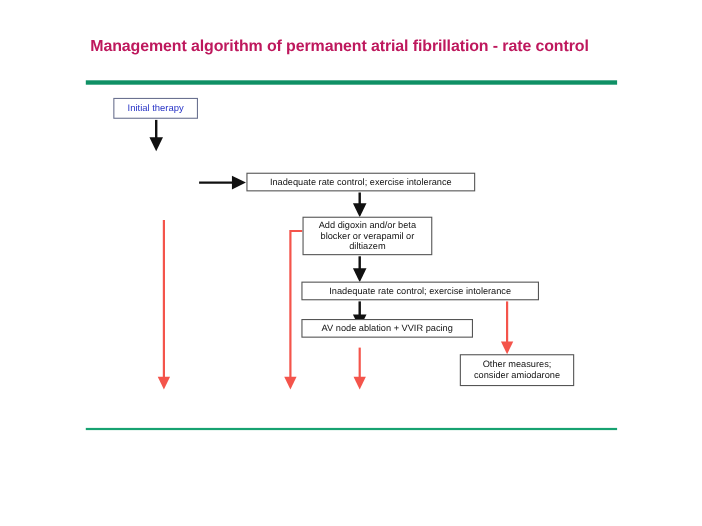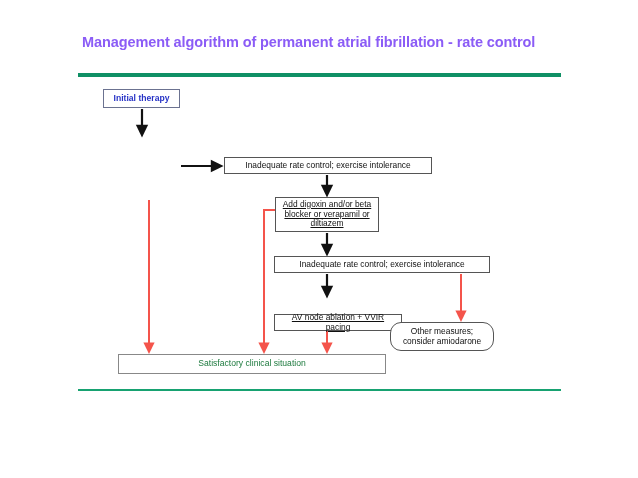--- a/index.html
+++ b/index.html
@@ -21,21 +21,21 @@
   }
   
   .title {
     position: absolute;
     left: 82px;
     top: 33px;
     width: 470px;
     font-size: 14.5px;
     font-weight: bold;
     line-height: 1.32;
-    color: #8b5cf6;
+    color: #be185d;
     letter-spacing: -0.1px;
   }
   .rule-top {
     position: absolute;
     left: 78px;
     top: 73px;
     width: 483px;
     height: 4px;
     background: #0f9065;
   }
@@ -70,40 +70,40 @@
     display: flex;
     align-items: center;
     justify-content: center;
     text-align: center;
     line-height: 1.16;
     padding: 2px 4px;
   }
   .node-blue {
     border: 1px solid #6b7290;
     color: #2733c6;
-    font-weight: bold;
+    font-weight: normal;
     font-size: 8.6px;
   }
   .node-black {
     border: 1px solid #555555;
     color: #101010;
     font-size: 8.4px;
   }
   .node-green {
     border: 1px solid #888888;
     color: #1d7a3e;
     font-size: 8.6px;
   }
   #n-initial   { left: 103px; top: 89px;  width: 77px;  height: 19px; }
   #n-beta      { left: 104px; top: 137px; width: 76px;  height: 62px; }
   #n-inadeq1   { left: 224px; top: 157px; width: 208px; height: 17px; }
-  #n-add       { left: 275px; top: 197px; width: 104px; height: 35px; text-decoration: underline; }
+  #n-add       { left: 275px; top: 197px; width: 118px; height: 35px; }
   #n-inadeq2   { left: 274px; top: 256px; width: 216px; height: 17px; }
-  #n-av        { left: 274px; top: 314px; width: 128px; height: 17px; text-decoration: underline; }
-  #n-other     { left: 390px; top: 322px; width: 104px; height: 29px; border-radius: 11px; }
+  #n-av        { left: 274px; top: 290px; width: 156px; height: 17px; }
+  #n-other     { left: 418px; top: 322px; width: 104px; height: 29px; }
   #n-satisfy   { left: 118px; top: 354px; width: 268px; height: 20px; }
   
   .logo {
     position: absolute;
     left: 519px;
     top: 398px;
     width: 68px;
     height: 26px;
   }
   .logo-text {
@@ -184,18 +184,17 @@
     <div class="node node-black" id="n-inadeq1">Inadequate rate control; exercise intolerance</div>
 
     <div class="node node-black" id="n-add">Add digoxin and/or beta blocker or verapamil or diltiazem</div>
 
     <div class="node node-black" id="n-inadeq2">Inadequate rate control; exercise intolerance</div>
 
     <div class="node node-black" id="n-av">AV node ablation + VVIR pacing</div>
 
     <div class="node node-black" id="n-other">Other measures; consider amiodarone</div>
 
-    <div class="node node-green" id="n-satisfy">Satisfactory clinical situation</div>
 
   </div>
 
 
 </div>
 
 </body></html>

